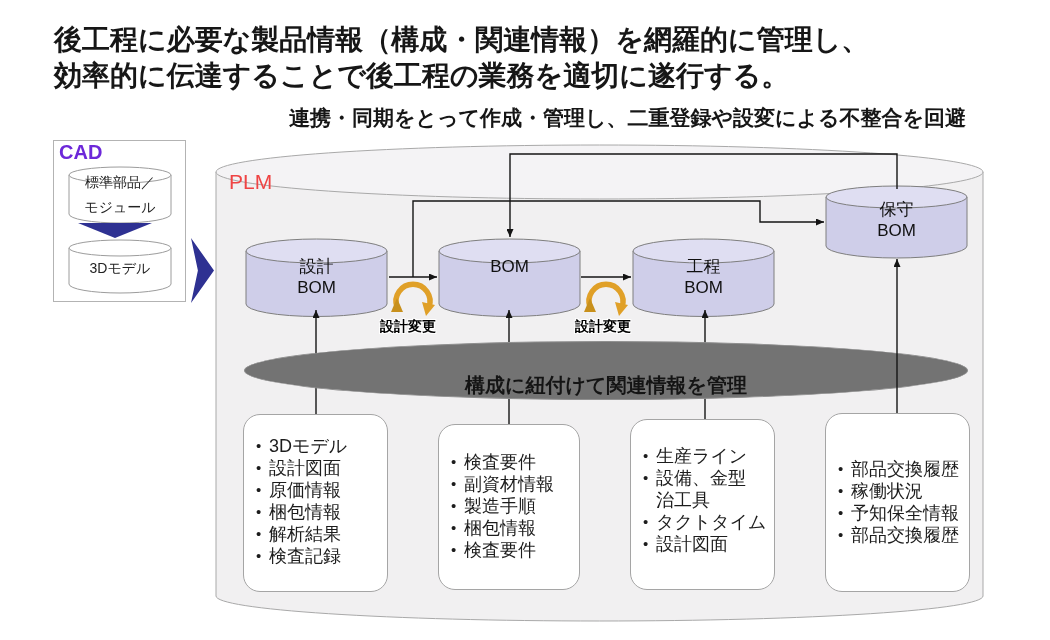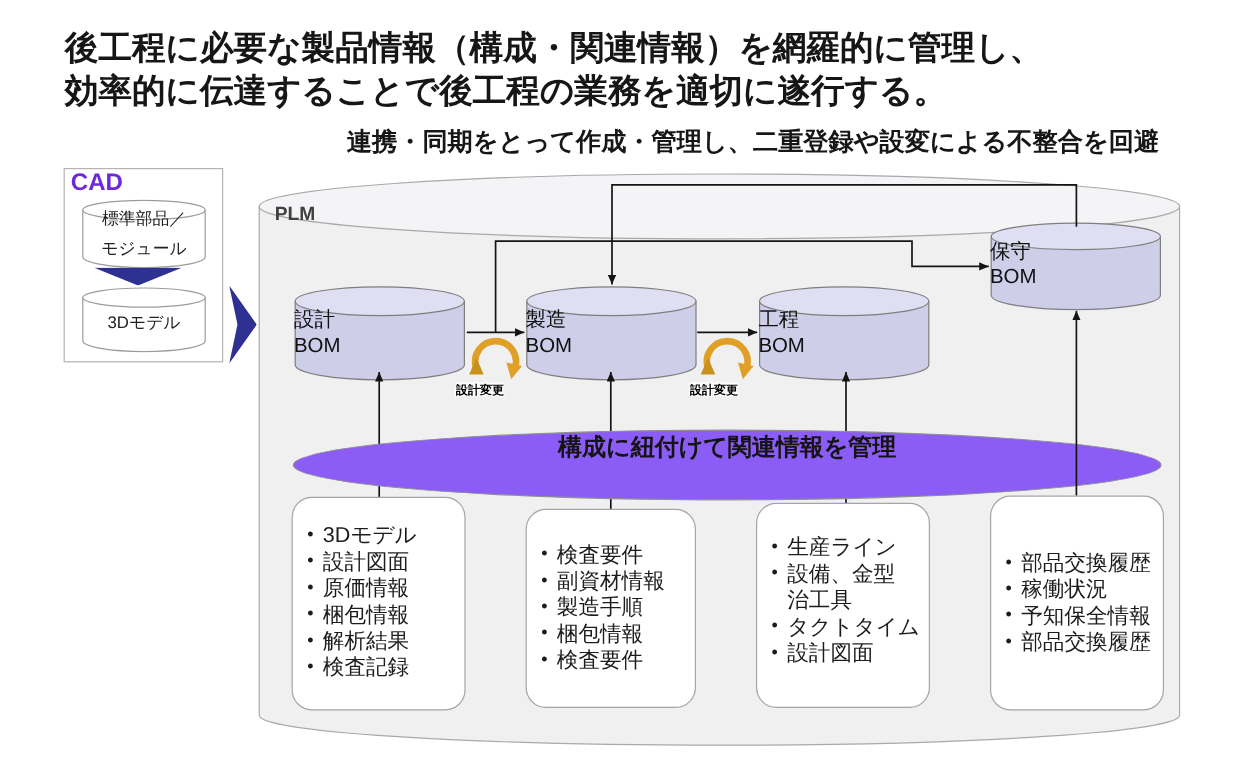--- a/index.html
+++ b/index.html
@@ -12,30 +12,30 @@
 
   .cad-box{left:53px;top:140px;width:131px;height:160px;border:1px solid #b3b3b3;background:#fff;}
   .cad-label{left:59px;top:141px;font-size:20px;font-weight:700;color:#6d28d9;}
   .cad-cyl-text{left:68px;width:104px;text-align:center;font-size:14px;line-height:25px;color:#222;}
 
   .cad-arrow-down{left:78px;top:223px;width:74px;height:15px;background:#2e3192;
     clip-path:polygon(0 0,100% 0,50% 100%);}
   .big-arrow{left:191px;top:238px;width:23px;height:65px;background:#2e3192;
     clip-path:polygon(0 0,100% 50%,0 100%,30% 50%);}
 
-  .plm-label{left:229px;top:170px;font-size:16px;font-weight:700;color:#404040;}
+  .plm-label{left:229px;top:170px;font-size:21px;font-weight:400;color:#ef4444;}
 
   .bom{width:143px;}
-  .bom .bt{position:absolute;left:0;right:0;text-align:left;font-size:17px;line-height:21px;color:#101010;}
-
-  .ellipse{left:244px;top:358px;width:722px;height:57px;background:#8b5cf6;border:1px solid #8f8f8f;
-    border-radius:50%;display:flex;align-items:flex-start;justify-content:center;}
+  .bom .bt{position:absolute;left:0;right:0;text-align:center;font-size:17px;line-height:21px;color:#101010;}
+
+  .ellipse{left:244px;top:341px;width:722px;height:57px;background:#737373;border:1px solid #8f8f8f;
+    border-radius:50%;display:flex;align-items:flex-end;justify-content:center;}
   .ellipse .el-t{font-size:20px;font-weight:700;color:#141414;white-space:nowrap;}
 
-  .chg{font-size:10px;font-weight:700;color:#000;white-space:nowrap;
+  .chg{font-size:14px;font-weight:700;color:#000;white-space:nowrap;
     text-shadow:-1px -1px 0 #fff,1px -1px 0 #fff,-1px 1px 0 #fff,1px 1px 0 #fff;}
 
   .dbox{background:#fff;border:1px solid #a5a5a5;border-radius:17px;box-sizing:border-box;
     font-size:18px;line-height:22px;color:#1c1c1c;}
   .bi{display:flex;padding-left:12px;}
   .dot{width:13px;flex:none;font-size:15px;}
   .bi-t{white-space:pre-line;}
 
   svg.overlay{left:0;top:0;pointer-events:none;}
 </style>
@@ -88,21 +88,20 @@
       <div>BOM</div>
     </div>
   </div>
 
   <div class="abs bom" style="left:438px;top:238px;height:80px">
     <svg width="143" height="80" viewBox="0 0 143 80">
       <path d="M1,13 L1,66 A70.5,12.5 0 0 0 142,66 L142,13" fill="#cfcee9" stroke="#7e7e7e" stroke-width="1"></path>
       <ellipse cx="71.5" cy="13" rx="70.5" ry="12" fill="#dfdef2" stroke="#7e7e7e" stroke-width="1"></ellipse>
     </svg>
     <div class="bt" style="top:18px">
-      <div>製造</div>
       <div>BOM</div>
     </div>
   </div>
 
   <div class="abs bom" style="left:632px;top:238px;height:80px">
     <svg width="143" height="80" viewBox="0 0 143 80">
       <path d="M1,13 L1,66 A70.5,12.5 0 0 0 142,66 L142,13" fill="#cfcee9" stroke="#7e7e7e" stroke-width="1"></path>
       <ellipse cx="71.5" cy="13" rx="70.5" ry="12" fill="#dfdef2" stroke="#7e7e7e" stroke-width="1"></ellipse>
     </svg>
     <div class="bt" style="top:18px">

